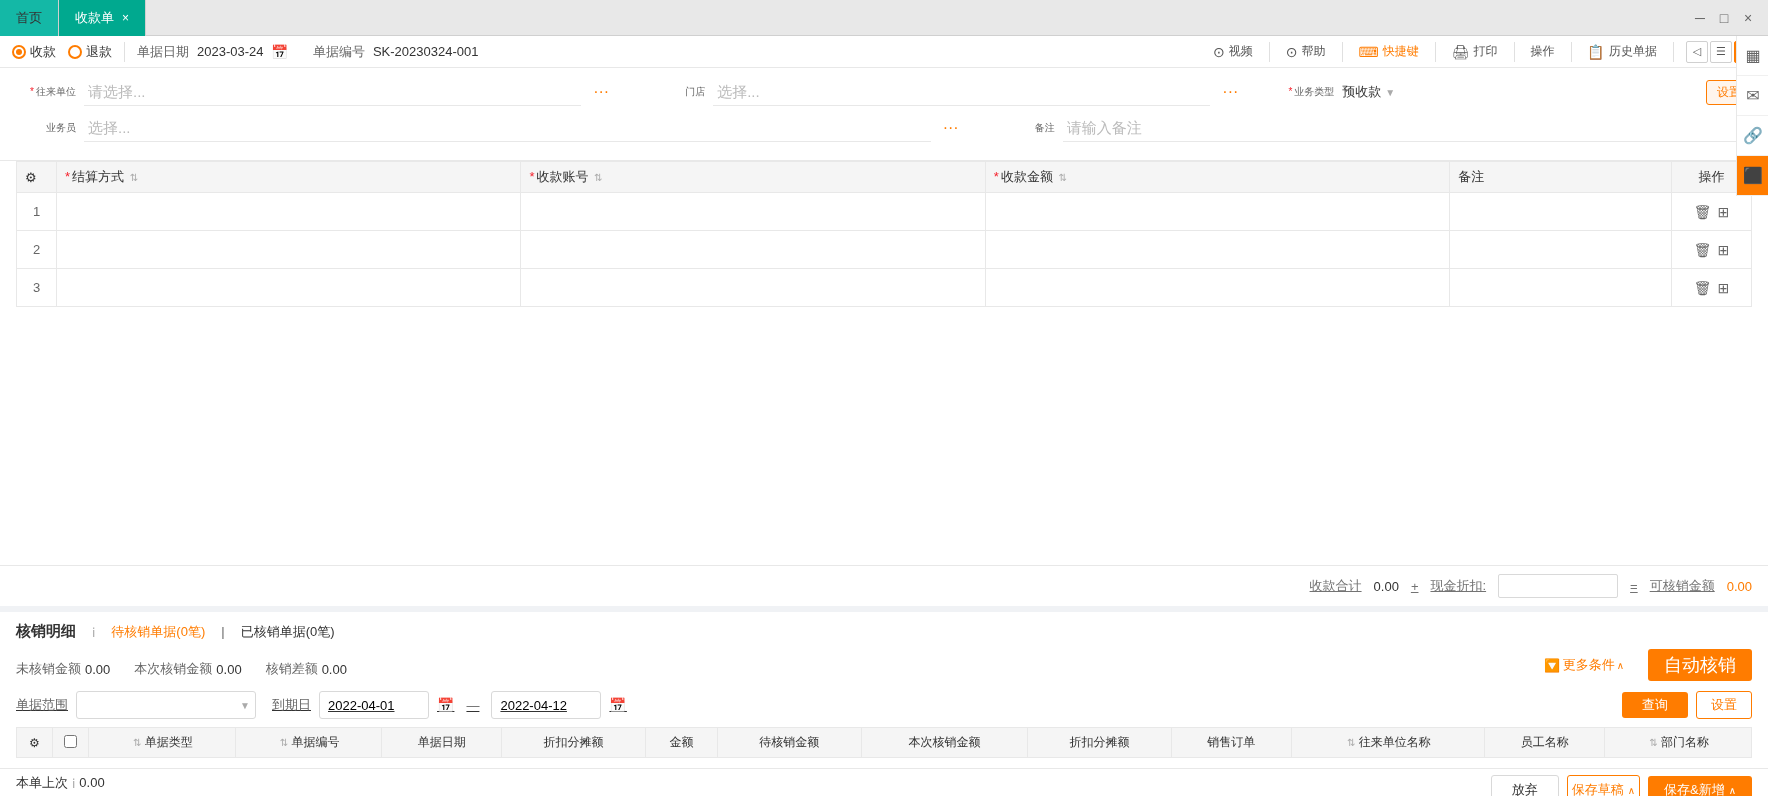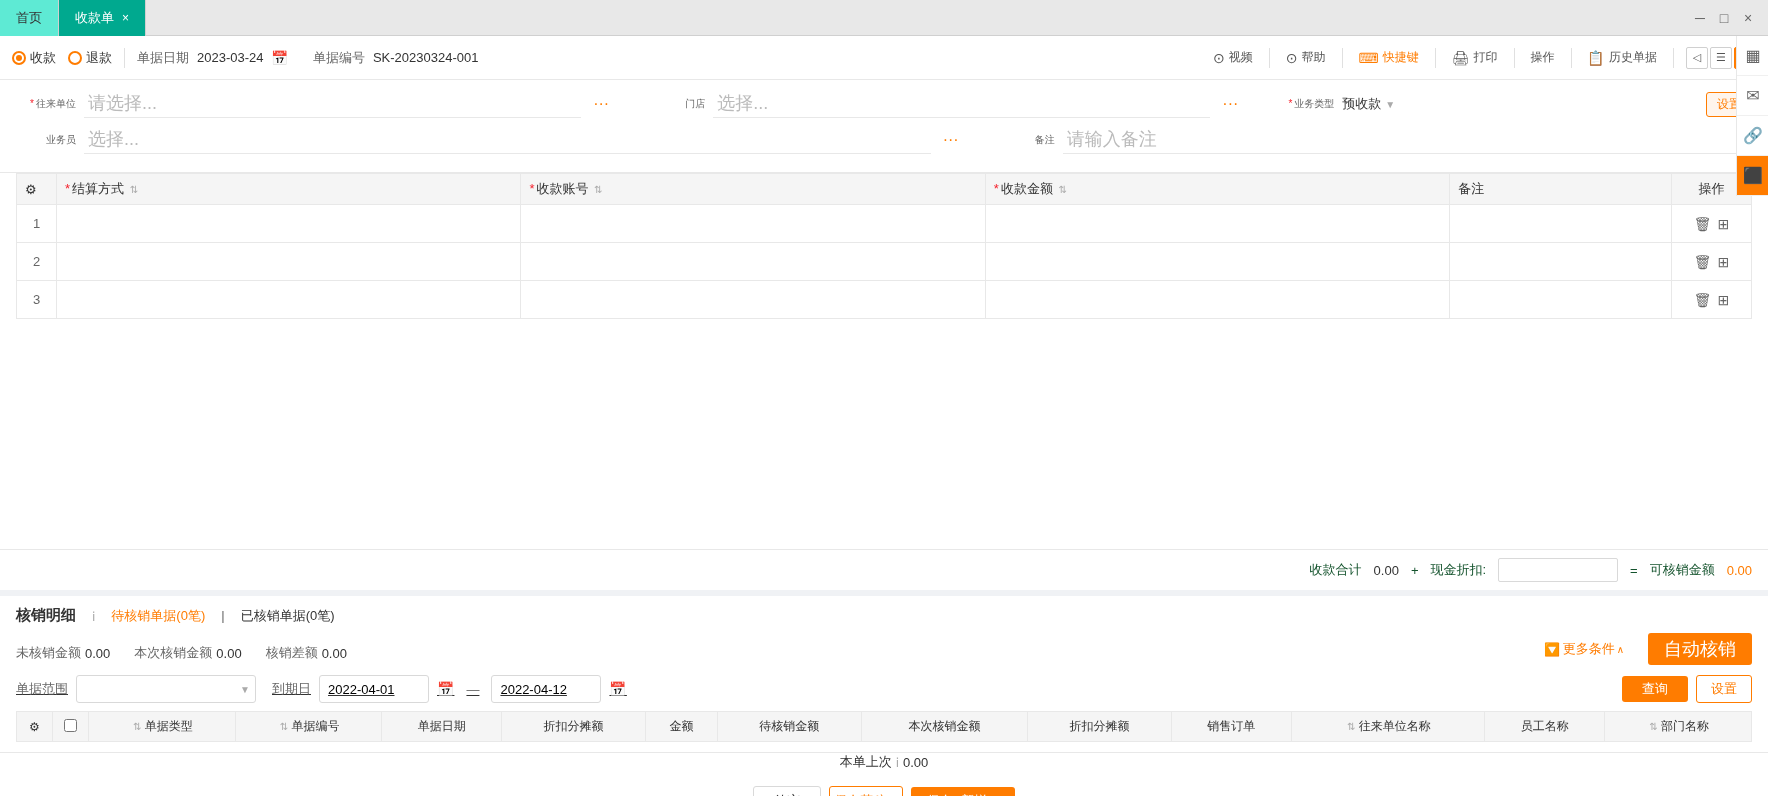--- a/index.html
+++ b/index.html
@@ -15,21 +15,21 @@
     .tab-item {
       padding: 0 16px;
       height: 36px;
       display: flex; align-items: center;
       cursor: pointer;
       font-size: 13px;
       color: #555;
       border-right: 1px solid #d0d0d0;
     }
     .tab-item.home {
-      background: #5eead4;
+      background: #14b8a6;
       color: #333;
     }
     .tab-item.active {
       background: #00a98f;
       color: #fff;
     }
     .tab-close {
       margin-left: 8px; font-size: 12px; cursor: pointer;
     }
     .tab-bar-spacer { flex: 1; }
@@ -38,21 +38,21 @@
     }
     .win-btn {
       width: 16px; height: 16px; display: flex; align-items: center; justify-content: center;
       cursor: pointer; color: #666; font-size: 14px;
     }
 
     
     .toolbar {
       display: flex; align-items: center;
       background: #fff;
-      height: 44px;
+      height: 32px;
       padding: 0 12px;
       border-bottom: 1px solid #e8e8e8;
       gap: 8px;
     }
     .radio-group { display: flex; align-items: center; gap: 12px; }
     .radio-item { display: flex; align-items: center; gap: 4px; cursor: pointer; font-size: 13px; }
     .radio-dot {
       width: 14px; height: 14px; border-radius: 50%;
       border: 2px solid #ff7c00;
       display: flex; align-items: center; justify-content: center;
@@ -114,21 +114,21 @@
       gap: 8px;
     }
     .form-label {
       color: #666; font-size: 10px; white-space: nowrap;
       min-width: 60px; text-align: right;
     }
     .required { color: #f5222d; margin-right: 2px; }
     .form-input-plain {
       flex: 1; height: 28px;
       border: none; border-bottom: 1px solid #e8e8e8;
-      padding: 0 4px; font-size: 18px; color: #333; outline: none; background: transparent;
+      padding: 0 4px; font-size: 15px; color: #333; outline: none; background: transparent;
     }
     .form-input-plain::placeholder { color: #bbb; }
     .more-btn { color: #ff7c00; cursor: pointer; font-size: 16px; padding: 0 4px; }
     .dropdown-val {
       display: flex; align-items: center; gap: 4px;
       color: #333; font-size: 13px;
     }
 
     
     .data-table-container {
@@ -168,21 +168,21 @@
 
     
     .summary-row {
       display: flex; align-items: center; justify-content: flex-end;
       padding: 8px 16px;
       gap: 12px;
       font-size: 13px;
       border-top: 1px solid #e8e8e8;
       background: #fff;
     }
-    .summary-label { color: #14532d; }
+    .summary-label { color: #737373; text-decoration: underline; }
     .summary-value { color: #333; }
     .summary-value-orange { color: #ff7c00; font-weight: 500; }
     .summary-input {
       width: 120px; height: 24px; border: 1px solid #d9d9d9;
       border-radius: 2px; padding: 0 4px; font-size: 13px;
     }
 
     
     .verif-section {
       background: #fff;
@@ -276,22 +276,22 @@
     }
     .verif-table .check-col { width: 36px; text-align: center; }
     .verif-table .gear-col { width: 36px; text-align: center; }
 
     
     .bottom-bar {
       display: flex; align-items: center; justify-content: space-between;
       background: #fff;
       border-top: 1px solid #e8e8e8;
       padding: 0 16px;
-      height: 44px;
-      position: sticky; bottom: 0; flex-direction: column;
+      height: 28px;
+      position: sticky; bottom: 0;
     }
     .bottom-left { display: flex; align-items: center; gap: 4px; font-size: 13px; }
     .bottom-right { display: flex; align-items: center; gap: 8px; margin-top: 15px; }
     .btn-abandon {
       background: #fff; color: #333;
       border: 1px solid #d9d9d9; border-radius: 3px;
       padding: 5px 20px; font-size: 13px; cursor: pointer;
     }
     .btn-save-draft {
       background: #fff; color: #ff7c00;

